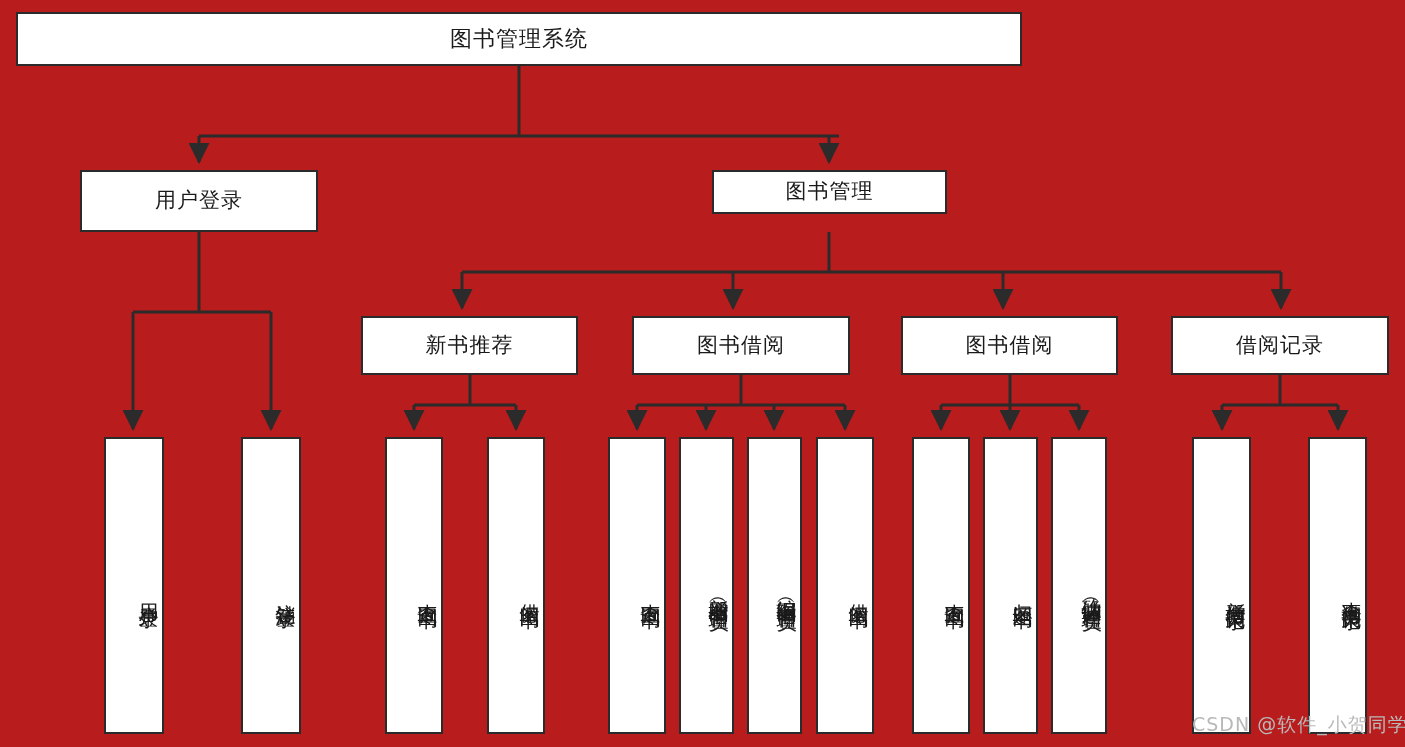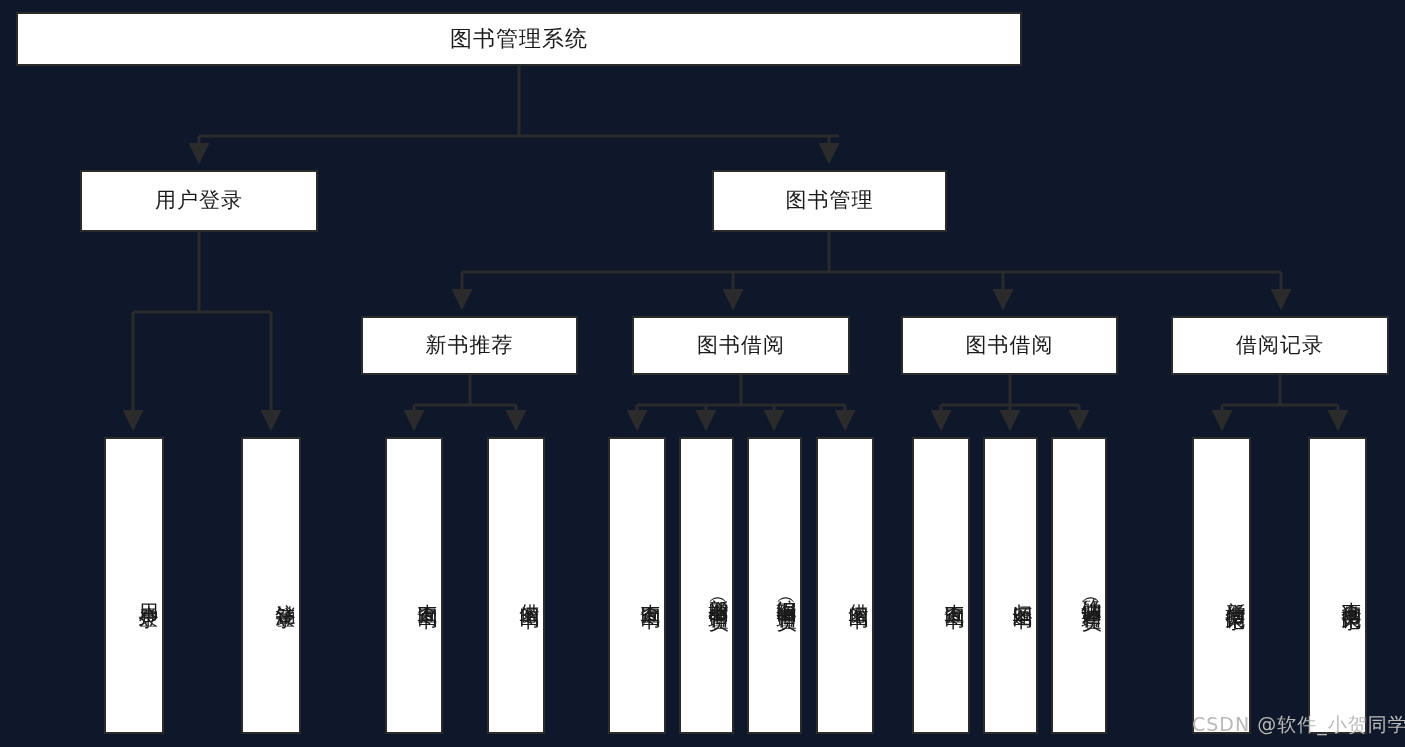--- a/index.html
+++ b/index.html
@@ -8,21 +8,21 @@
     padding: 0;
     background: #ffffff;
   }
   body {
     font-family: "DejaVu Sans", "Liberation Sans", sans-serif;
   }
   #canvas {
     position: relative;
     width: 1405px;
     height: 747px;
-    background: #0f172a;
+    background: #b91c1c;
     overflow: hidden;
     text-decoration: underline;
   }
   #edges {
     position: absolute;
     left: 0;
     top: 0;
     width: 1405px;
     height: 747px;
     pointer-events: none;
@@ -116,21 +116,21 @@
       <path d="M 1280 375 L 1280 405"></path>
       <path d="M 1222 405 L 1338 405"></path>
       <path d="M 1222 405 L 1222 429" marker-end="url(#arrow)"></path>
       <path d="M 1338 405 L 1338 429" marker-end="url(#arrow)"></path>
     </g>
   </svg>
 
   <div class="node horiz root" style="left:16px; top:12px; width:1006px; height:54px;">图书管理系统</div>
 
   <div class="node horiz" style="left:80px; top:170px; width:238px; height:62px;">用户登录</div>
-  <div class="node horiz" style="left:712px; top:170px; width:235px; height:62px;">图书管理</div>
+  <div class="node horiz" style="left:712px; top:170px; width:235px; height:44px;">图书管理</div>
 
   <div class="node horiz" style="left:632px; top:316px; width:218px; height:59px;">图书借阅</div>
   <div class="node horiz" style="left:361px; top:316px; width:217px; height:59px;">新书推荐</div>
   <div class="node horiz" style="left:901px; top:316px; width:217px; height:59px;">图书借阅</div>
   <div class="node horiz" style="left:1171px; top:316px; width:218px; height:59px;">借阅记录</div>
 
   <div class="node vert" style="left:104px; top:437px; width:60px; height:297px;">用户登录</div>
   <div class="node vert" style="left:241px; top:437px; width:60px; height:297px;">注销登录</div>
 
   <div class="node vert" style="left:385px; top:437px; width:58px; height:297px;">查询图书</div>

